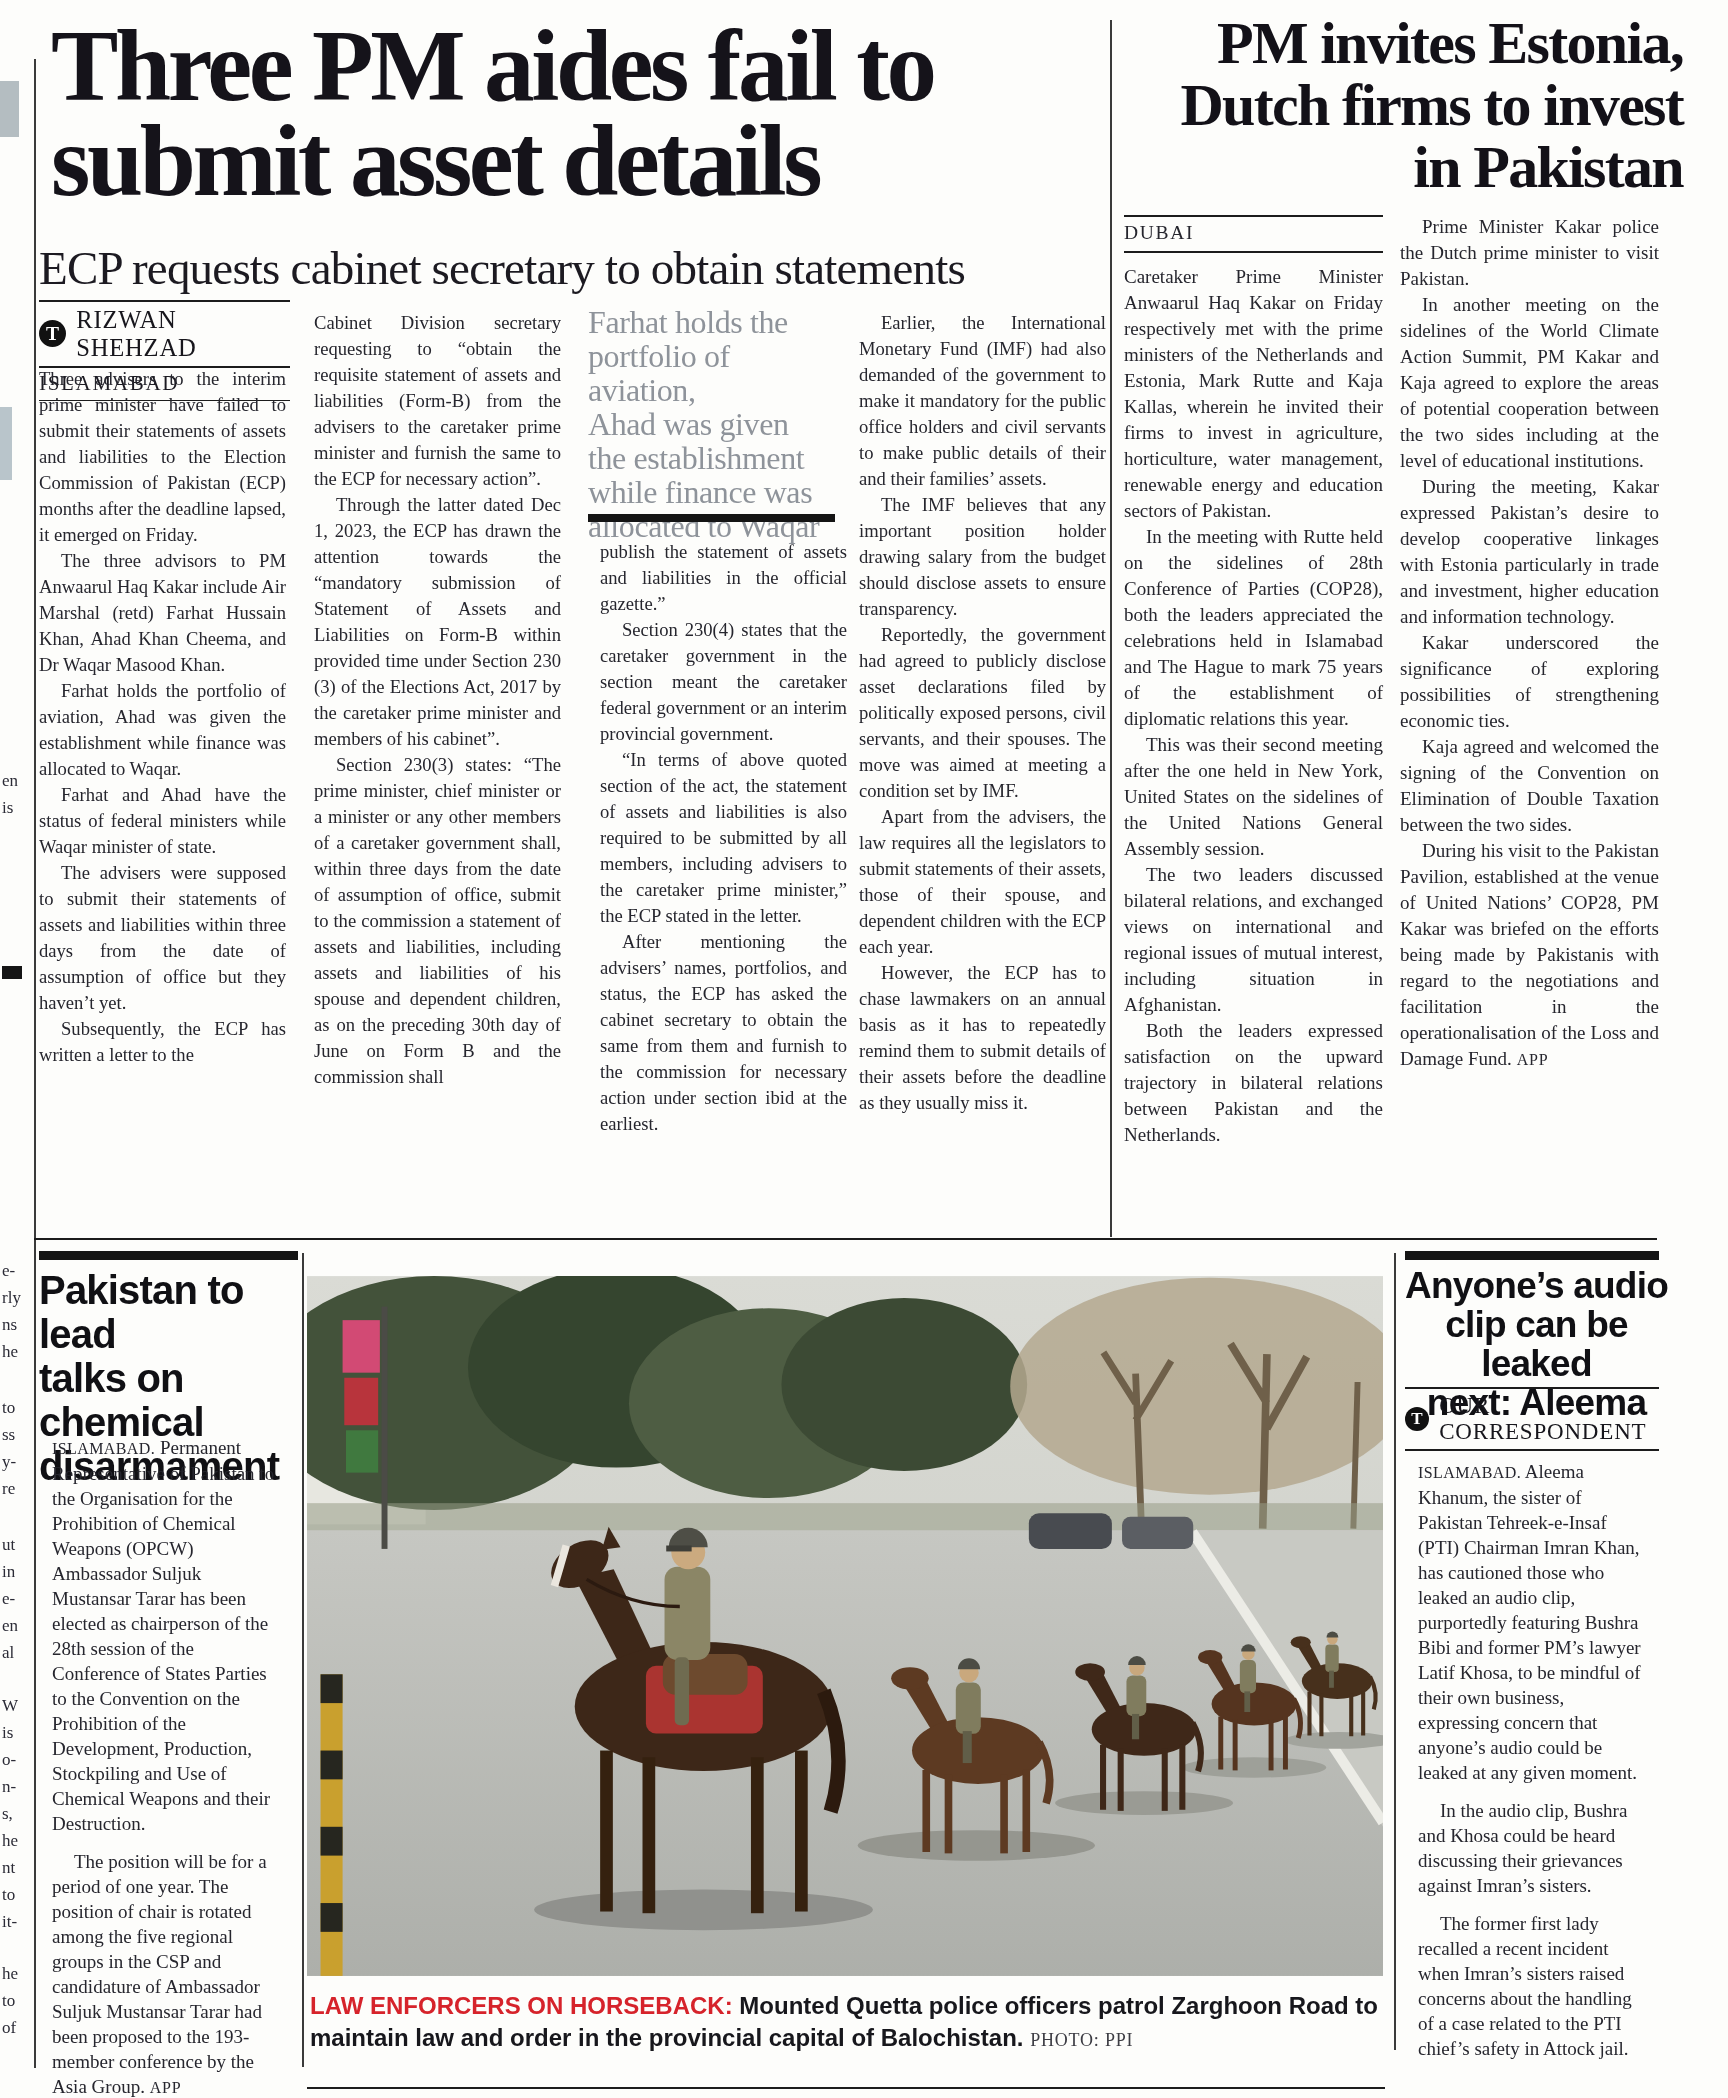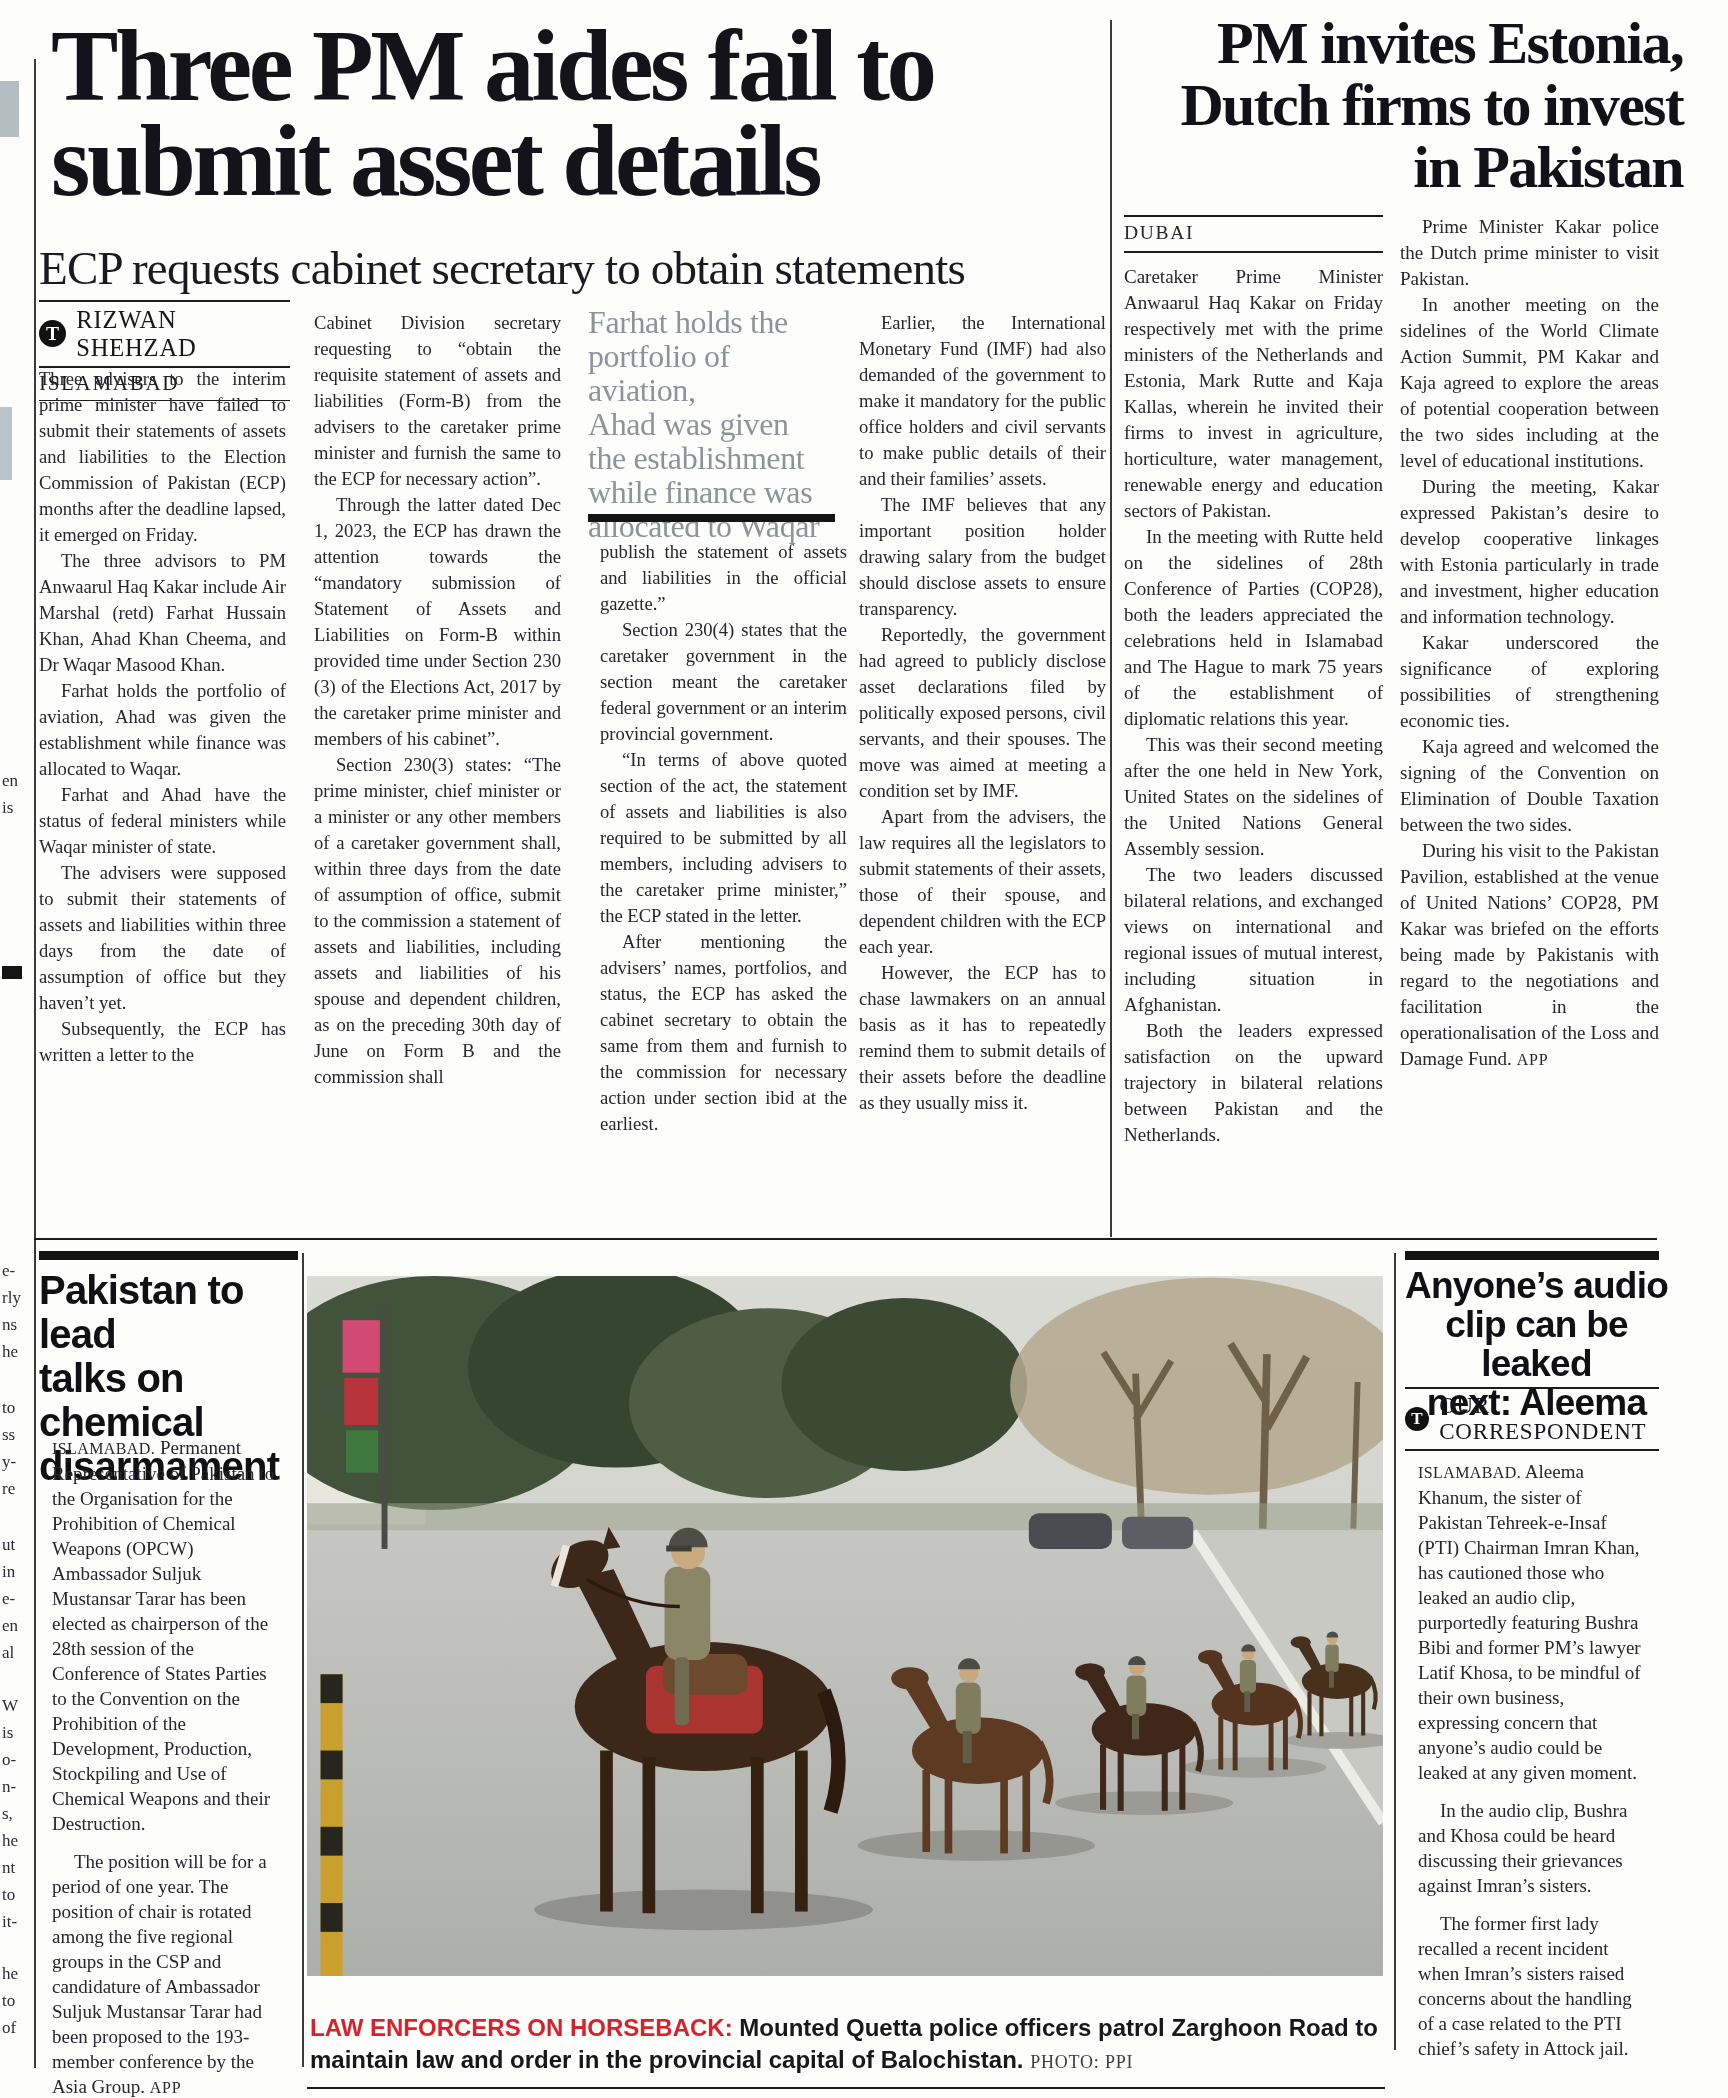--- a/index.html
+++ b/index.html
@@ -30,21 +30,21 @@
         white-space:pre-line;}
   .byline-row{display:flex;align-items:center;gap:10.2px;margin:4.2px 0;}
   .t-icon{width:27px;height:27px;border-radius:50%;background:#111;color:#fff;
           display:inline-flex;align-items:center;justify-content:center;
           font-size:19.5px;font-weight:bold;flex:0 0 27px;}
   .byline-name{font-weight:normal;font-size:24.6px;letter-spacing:0.8px;color:#17161c;}
   .dateline-label{font-size:21px;letter-spacing:1.7px;color:#1c1b22;margin:3.4px 0;}
   .dl{font-size:16px;letter-spacing:0.4px;}
   .agency{font-size:16px;letter-spacing:0.8px;}
   .caption{width:1073px;font-family:"Liberation Sans","DejaVu Sans",sans-serif;
-           font-size:24px;line-height:32px;color:#17171c;font-weight:bold;margin-top:22px;}
+           font-size:24px;line-height:32px;color:#17171c;font-weight:bold;}
   .cap-lead{color:#d6232b;}
   .cap-credit{font-family:"Liberation Serif","DejaVu Serif",serif;font-weight:normal;
               font-size:18px;color:#3d3d44;letter-spacing:0.8px;}
   .frag{position:absolute;left:2px;width:30.5px;overflow:hidden;font-size:17px;
         line-height:27px;color:#2b2b36;white-space:pre-line;}
   .gblock{background:#b4bdc1;}
 </style>
 </head>
 <body>
 

